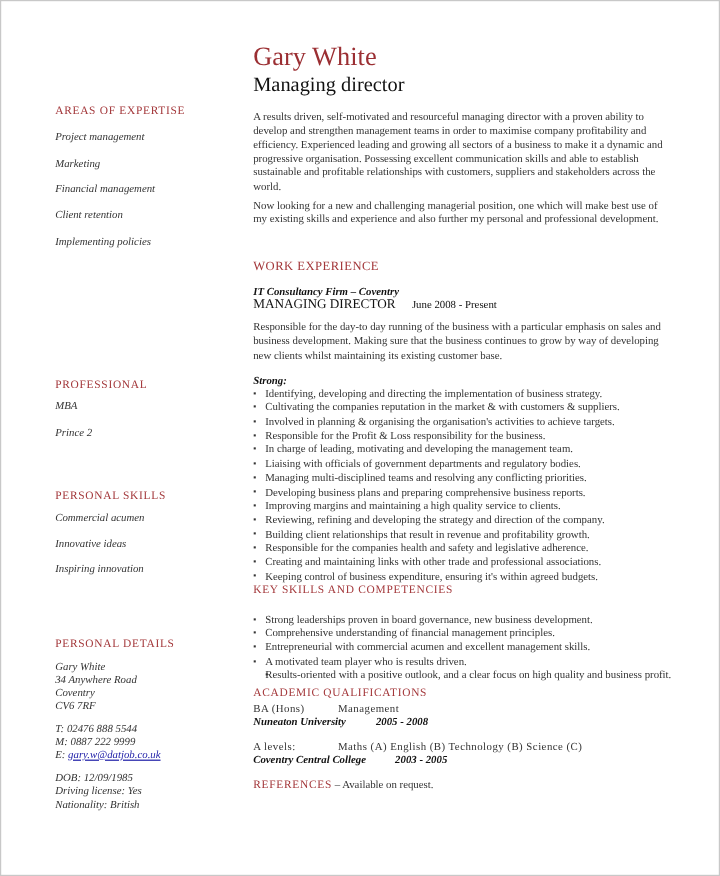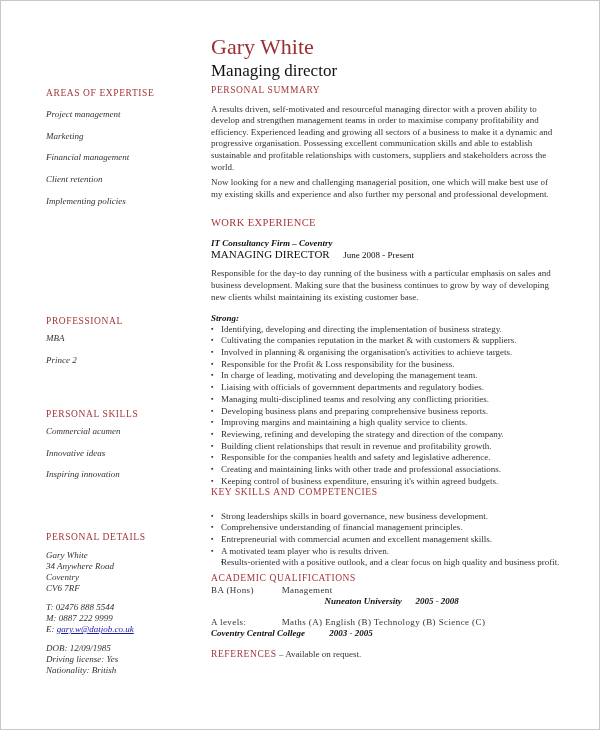--- a/index.html
+++ b/index.html
@@ -74,21 +74,20 @@
       </div>
     </div>
     <div style="margin-top:8px;">
       <div class="pd">DOB: 12/09/1985</div>
       <div class="pd">Driving license:  Yes</div>
       <div class="pd">Nationality: British</div>
     </div>
   </div>
 
   <div class="right" style="top:84px;">
-    <div class="sec-head">PERSONAL SUMMARY</div>
     <p class="para" style="margin-top:7px;">A results driven, self-motivated and resourceful managing director with a proven ability to develop and strengthen management teams in order to maximise company profitability and efficiency. Experienced leading and growing all sectors of a business to make it a dynamic and progressive organisation. Possessing excellent communication skills and able to establish sustainable and profitable relationships with customers, suppliers and stakeholders across the world.</p>
     <p class="para" style="margin-top:4px;">Now looking for a new and challenging managerial position, one which will make best use of my existing skills and experience and also further my personal and professional development.</p>
   </div>
 
   <div class="right" style="top:216px;">
     <div class="sec-head lg">WORK EXPERIENCE</div>
     <div class="bi" style="margin-top:9px; line-height:10px;">IT Consultancy Firm – Coventry</div>
     <div style="line-height:12px;">
       <span style="font-size:11px; color:#111; display:inline-block; width:130px;">MANAGING DIRECTOR</span>
       <span style="font-size:9px; color:#111;">June 2008 - Present</span>
@@ -109,36 +108,36 @@
       <li>Building client relationships that result in revenue and profitability growth.</li>
       <li>Responsible for the companies health and safety and legislative adherence.</li>
       <li>Creating and maintaining links with other trade and professional associations.</li>
       <li>Keeping control of business expenditure, ensuring it's within agreed budgets.</li>
     </ul>
   </div>
 
   <div class="right" style="top:486px;">
     <div class="sec-head">KEY SKILLS AND COMPETENCIES</div>
     <ul class="bul" style="margin-top:12px;">
-      <li>Strong leaderships skills in board governance, new business development.</li>
+      <li>Strong leaderships proven in board governance, new business development.</li>
       <li>Comprehensive understanding of financial management principles.</li>
       <li>Entrepreneurial with commercial acumen and excellent management skills.</li>
       <li>A motivated team player who is results driven.</li>
       <li style="padding-left:0; text-indent:10px;">Results-oriented with a positive outlook, and a clear focus on high quality and business profit.</li>
     </ul>
   </div>
 
   <div class="right" style="top:572px;">
     <div class="sec-head">ACADEMIC QUALIFICATIONS</div>
     <div style="">
       <div class="wide" style="line-height:11px;">
         <span style="display:inline-block; width:68px;">BA (Hons)</span>
         <span>Management</span>
       </div>
-      <div class="bi" style="line-height:11px;text-align:center;">
+      <div class="bi" style="line-height:11px;">
         <span style="display:inline-block; width:100px;">Nuneaton University</span>
         <span>2005 - 2008</span>
       </div>
     </div>
     <div style="margin-top:10px;">
       <div class="wide" style="line-height:11px;">
         <span style="display:inline-block; width:68px;">A levels:</span>
         <span>Maths (A) English (B) Technology (B) Science (C)</span>
       </div>
       <div class="bi" style="line-height:11px;">

